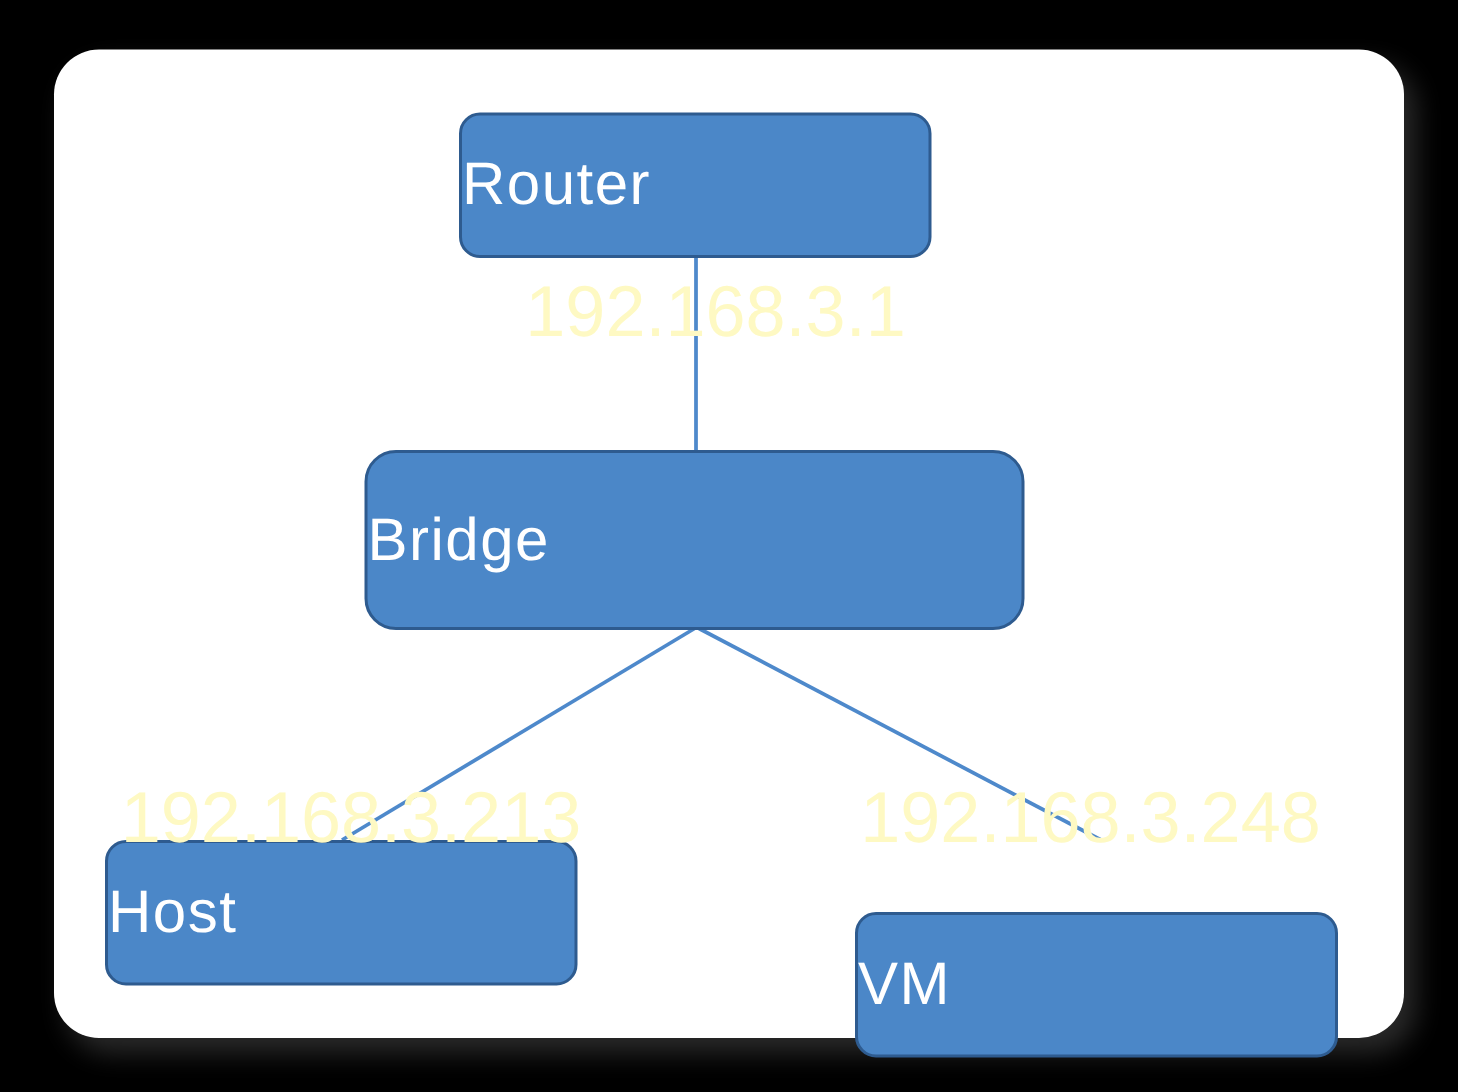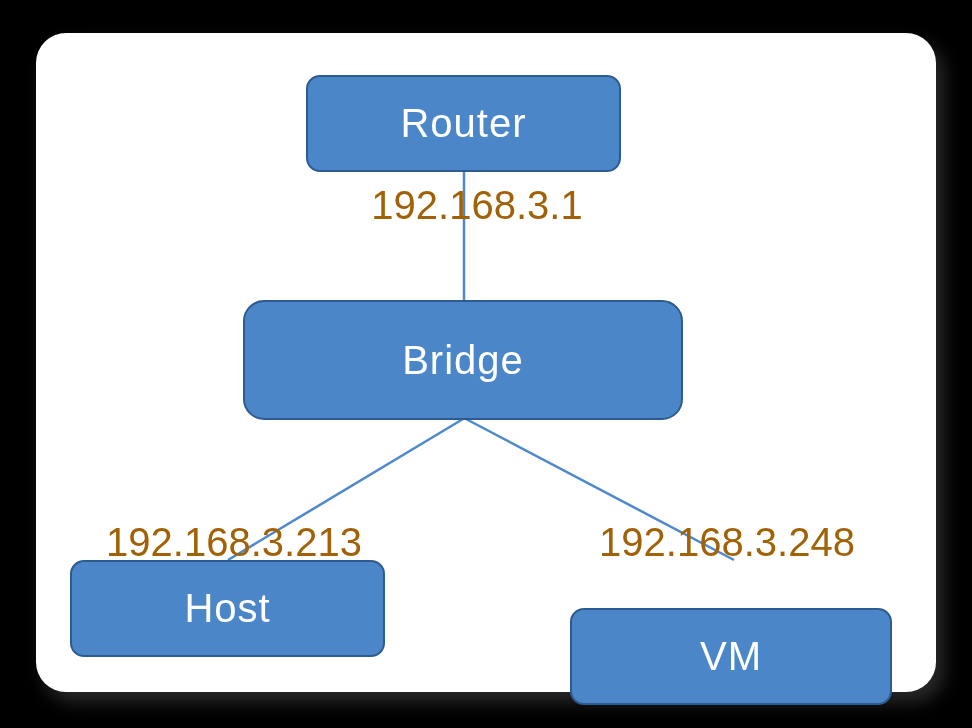--- a/index.html
+++ b/index.html
@@ -40,35 +40,34 @@
     stroke-width: 2.5;
   }
   .node {
     position: absolute;
     box-sizing: border-box;
     background: #4B87C8;
     border: 2px solid #2E5B8F;
     border-radius: 14px;
     display: flex;
     align-items: center;
-    justify-content: center;
     color: #FFFFFF;
     font-size: 40px;
     letter-spacing: 1px;
     white-space: nowrap;
   }
   .node-router { left: 306px; top: 75px;  width: 315px; height: 97px; }
   .node-bridge { left: 243px; top: 300px; width: 440px; height: 120px; border-radius: 21px; }
   .node-host   { left: 70px;  top: 560px; width: 315px; height: 97px; }
   .node-vm     { left: 570px; top: 560px; width: 322px; height: 97px; margin-top: 48px; }
   .ip-label {
     position: absolute;
     transform: translateX(-50%);
-    color: #a16207;
-    font-size: 40px;
+    color: #fef9c3;
+    font-size: 48px;
     line-height: 1;
     white-space: nowrap;
   }
   .ip-router { left: 477px; top: 185px; }
   .ip-host   { left: 234px; top: 522px; text-align: right; }
   .ip-vm     { left: 727px; top: 522px; }
 </style>
 </head>
 <body>
 

